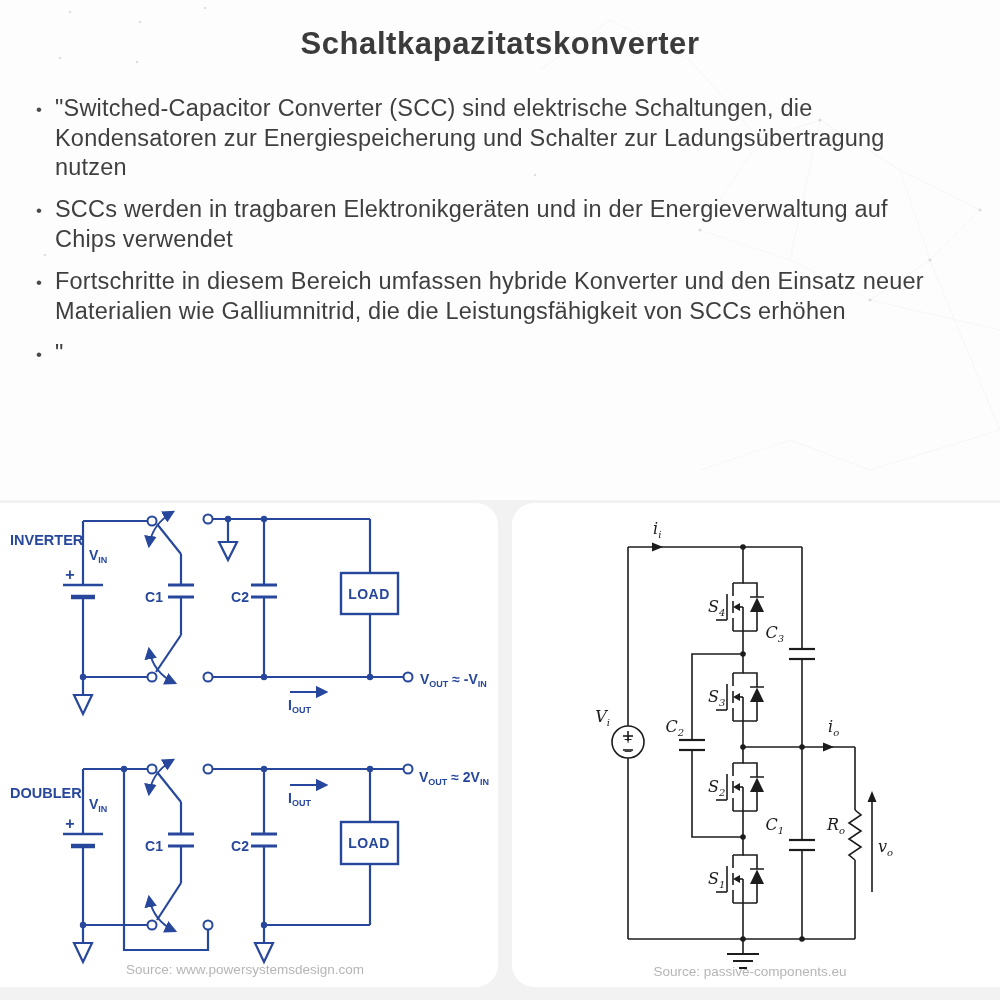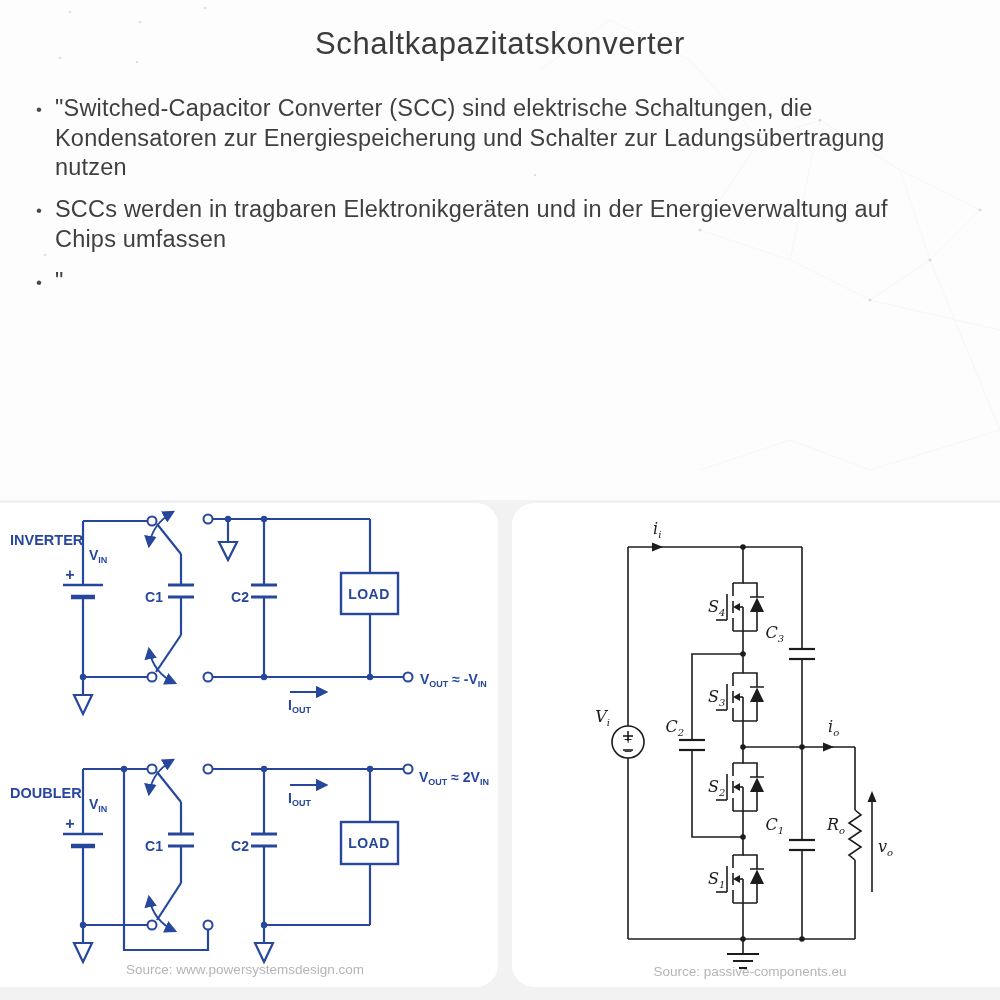--- a/index.html
+++ b/index.html
@@ -1,20 +1,20 @@
 <!DOCTYPE html>
 <html><head>
 <meta charset="utf-8">
 <style>
   html,body{margin:0;padding:0;background:#ffffff;}
   #page{position:relative;width:1000px;height:1000px;overflow:hidden;
         font-family:"Liberation Sans",sans-serif;background:#fdfdfd;}
   #bg-net{position:absolute;left:0;top:0;z-index:0;}
   .title{position:absolute;top:26px;left:0;width:1000px;text-align:center;
-         font-size:31px;font-weight:400;letter-spacing:.6px;color:#3b3b3b;z-index:2;}
+         font-size:31px;font-weight:700;letter-spacing:.6px;color:#3b3b3b;z-index:2;}
   .bullets{position:absolute;top:94px;left:36px;width:905px;z-index:2;
            list-style:none;margin:0;padding:0;color:#3f3f3f;
            font-size:23.5px;line-height:29px;letter-spacing:.2px;}
   .bullets li{margin-bottom:13px;padding-left:19px;}
   .bullets .marker{display:inline-block;width:19px;margin-left:-19px;
                    font-size:17px;vertical-align:1px;color:#4a4a4a;}
   .panel{position:absolute;left:0;top:500px;width:1000px;height:500px;
          background:#f2f2f3;z-index:1;}
   .card{position:absolute;background:#ffffff;border-radius:22px;}
   .card.left{left:-20px;top:3px;width:518px;height:484px;}
@@ -53,21 +53,22 @@
       <circle cx="820" cy="120" r="1.6"></circle>
         <circle cx="700" cy="230" r="1.6"></circle>
       <circle cx="980" cy="210" r="1.6"></circle>
     </g>
   </svg>
 
   <div class="title">Schaltkapazitatskonverter</div>
 
   <ul class="bullets">
     <li><span class="marker">•</span><span>"Switched-Capacitor Converter (SCC) sind elektrische Schaltungen, die Kondensatoren zur Energiespeicherung und Schalter zur Ladungsübertragung nutzen</span></li>
-    <li><span class="marker">•</span><span>SCCs werden in tragbaren Elektronikgeräten und in der Energieverwaltung auf Chips umfassen</span></li>
+    <li><span class="marker">•</span><span>SCCs werden in tragbaren Elektronikgeräten und in der Energieverwaltung auf Chips verwendet</span></li>
+    <li><span class="marker">•</span><span>Fortschritte in diesem Bereich umfassen hybride Konverter und den Einsatz neuer Materialien wie Galliumnitrid, die die Leistungsfähigkeit von SCCs erhöhen</span></li>
     <li><span class="marker">•</span><span>"</span></li>
   </ul>
 
   <div class="panel">
     <div class="card left"></div>
     <div class="card right"></div>
   </div>
 
   <svg class="circ" style="left:0;top:502px" width="497" height="485" viewBox="0 0 497 485">
     <defs>

